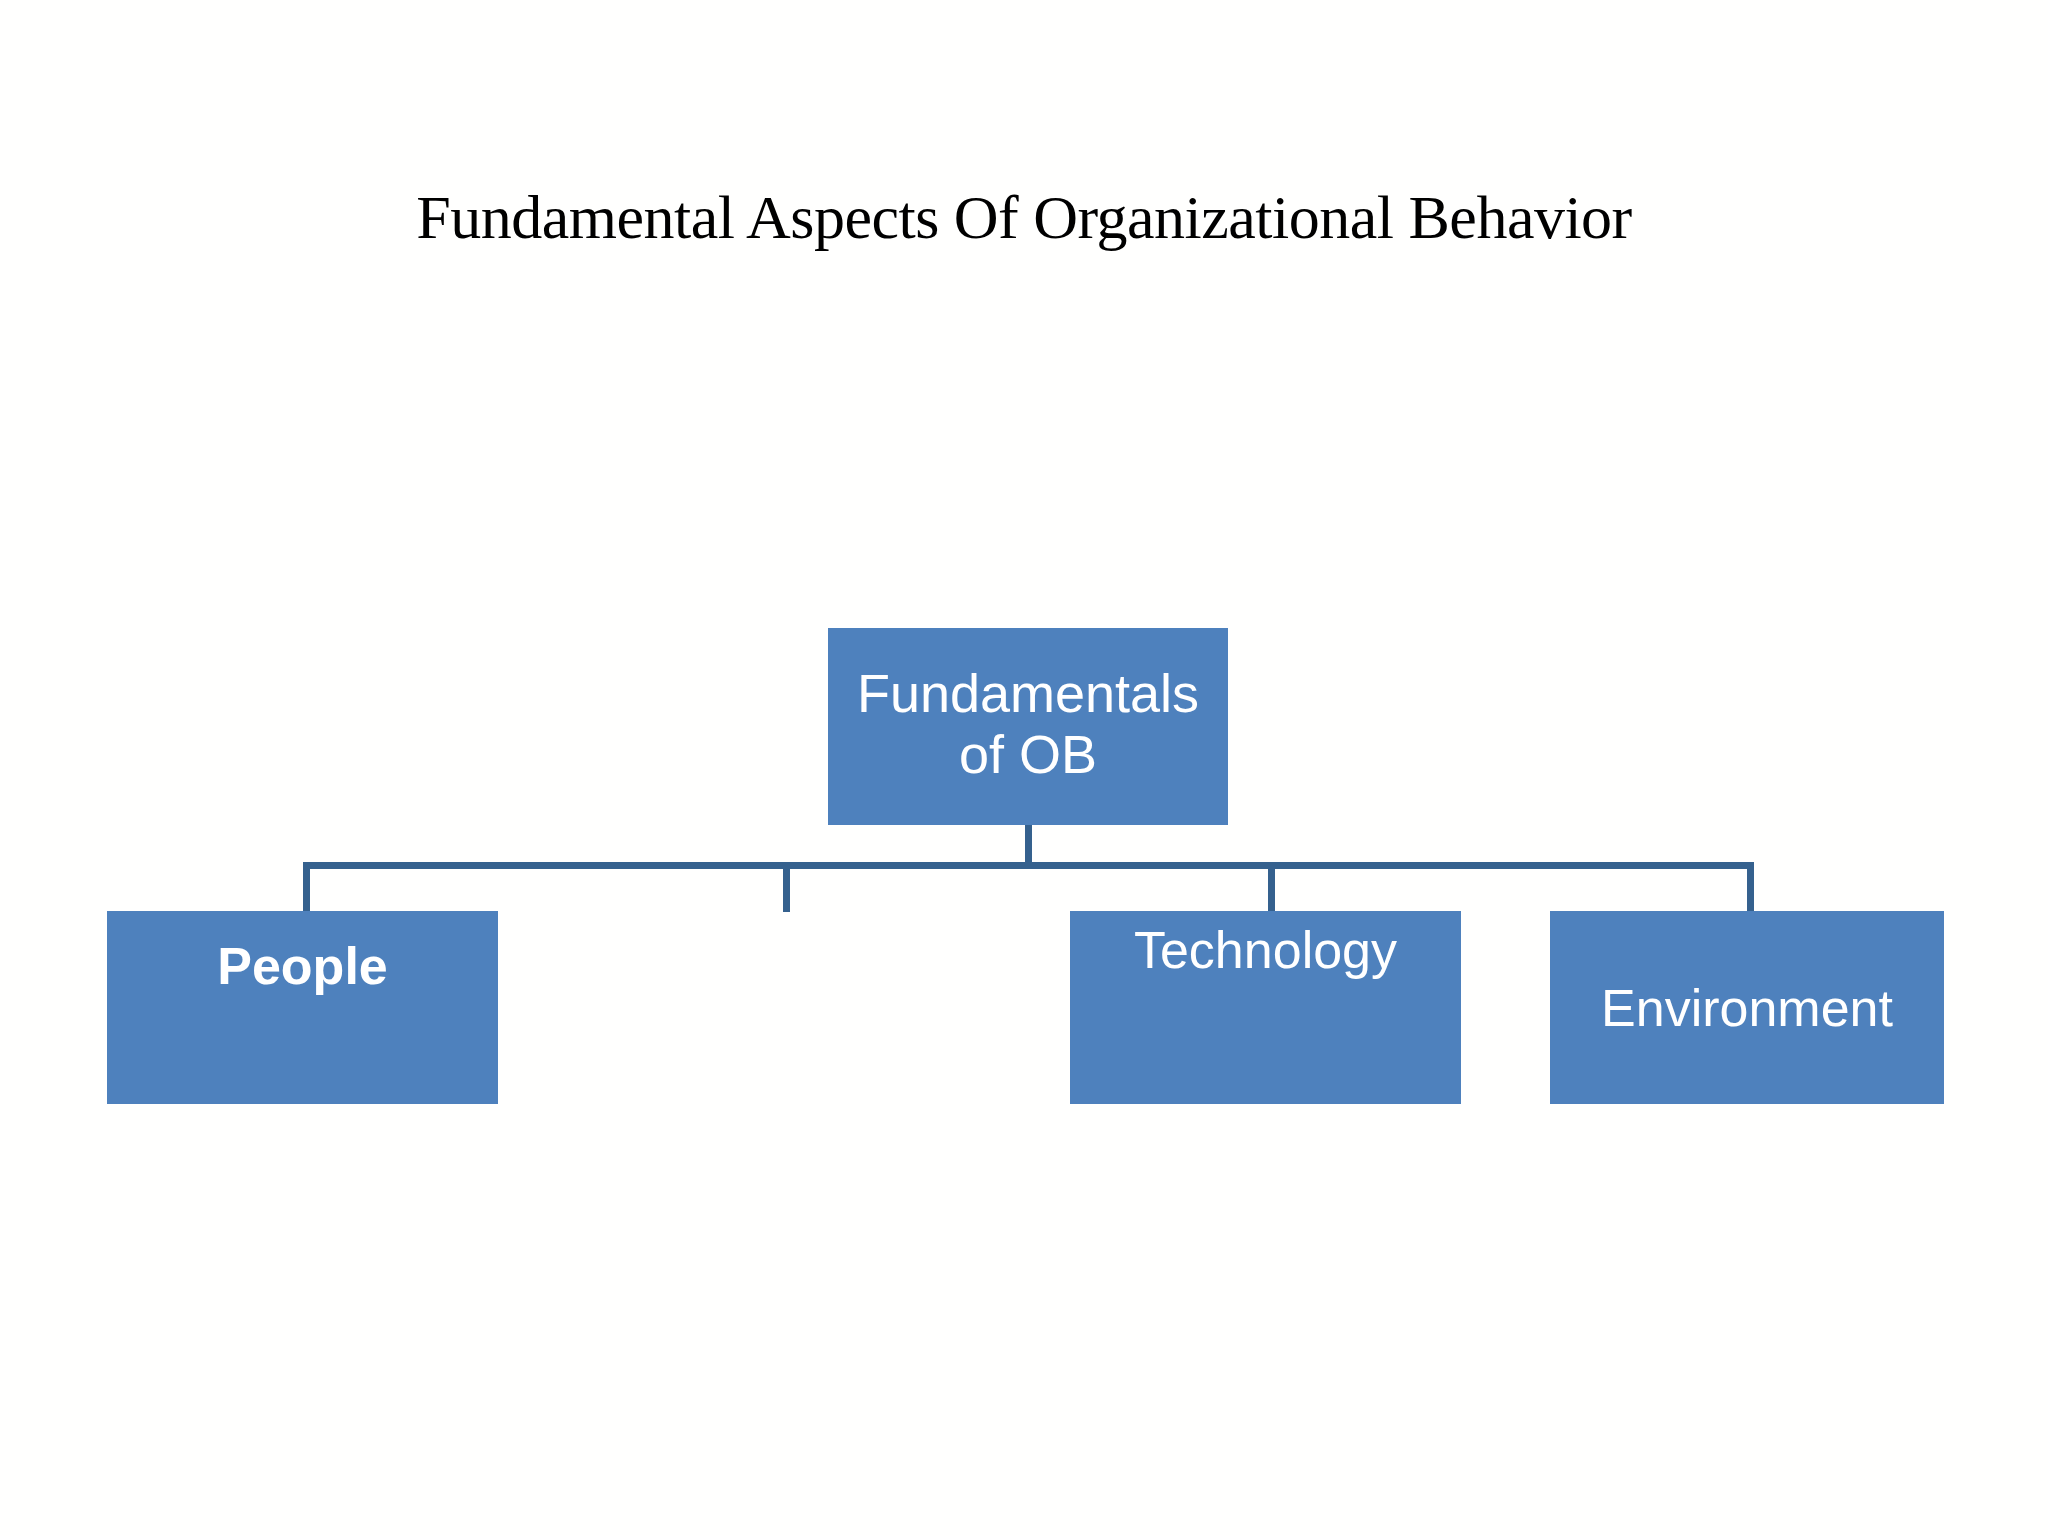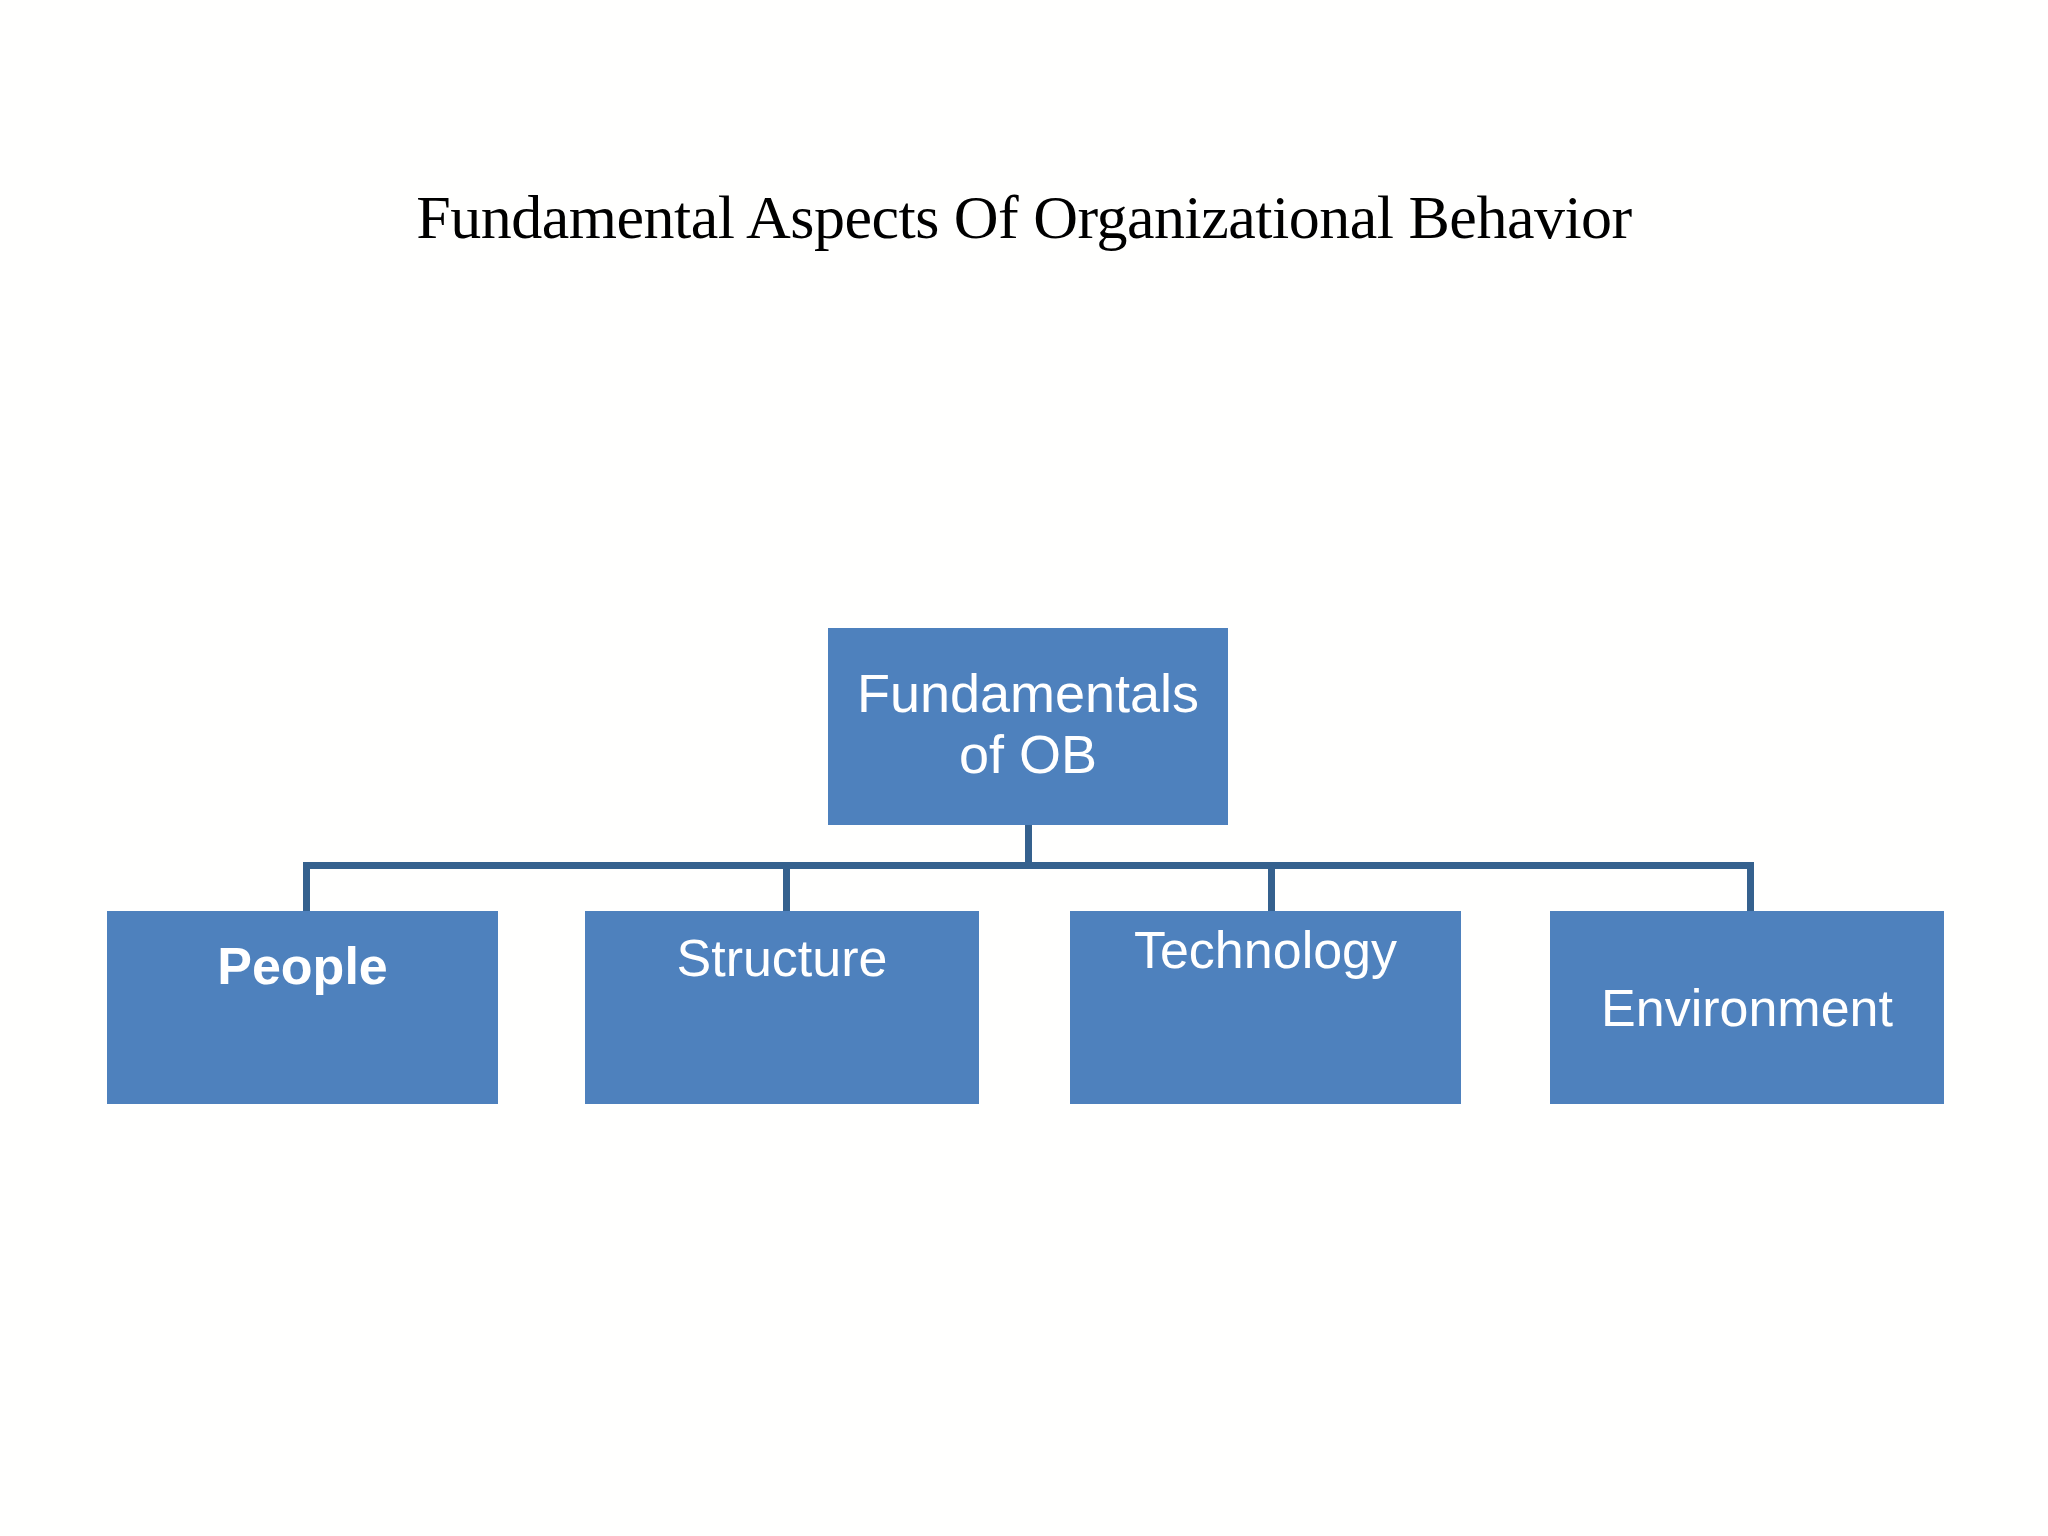--- a/index.html
+++ b/index.html
@@ -144,23 +144,20 @@
 
   <div class="node-box" id="node-root" style="background: rgb(78, 129, 189); color: rgb(255, 255, 255);">
     <span class="node-label">Fundamentals
 of OB</span>
   </div>
 
   <div class="node-box" id="node-people" style="background: rgb(78, 129, 189); color: rgb(255, 255, 255);">
     <span class="node-label">People</span>
   </div>
 
-  <div class="node-box" id="node-structure" style="background: rgb(78, 129, 189); color: rgb(255, 255, 255);">
-    <span class="node-label">Structure</span>
-  </div>
 
   <div class="node-box" id="node-technology" style="background: rgb(78, 129, 189); color: rgb(255, 255, 255);">
     <span class="node-label">Technology</span>
   </div>
 
   <div class="node-box" id="node-environment" style="background: rgb(78, 129, 189); color: rgb(255, 255, 255);">
     <span class="node-label">Environment</span>
   </div>
 
 </div>

